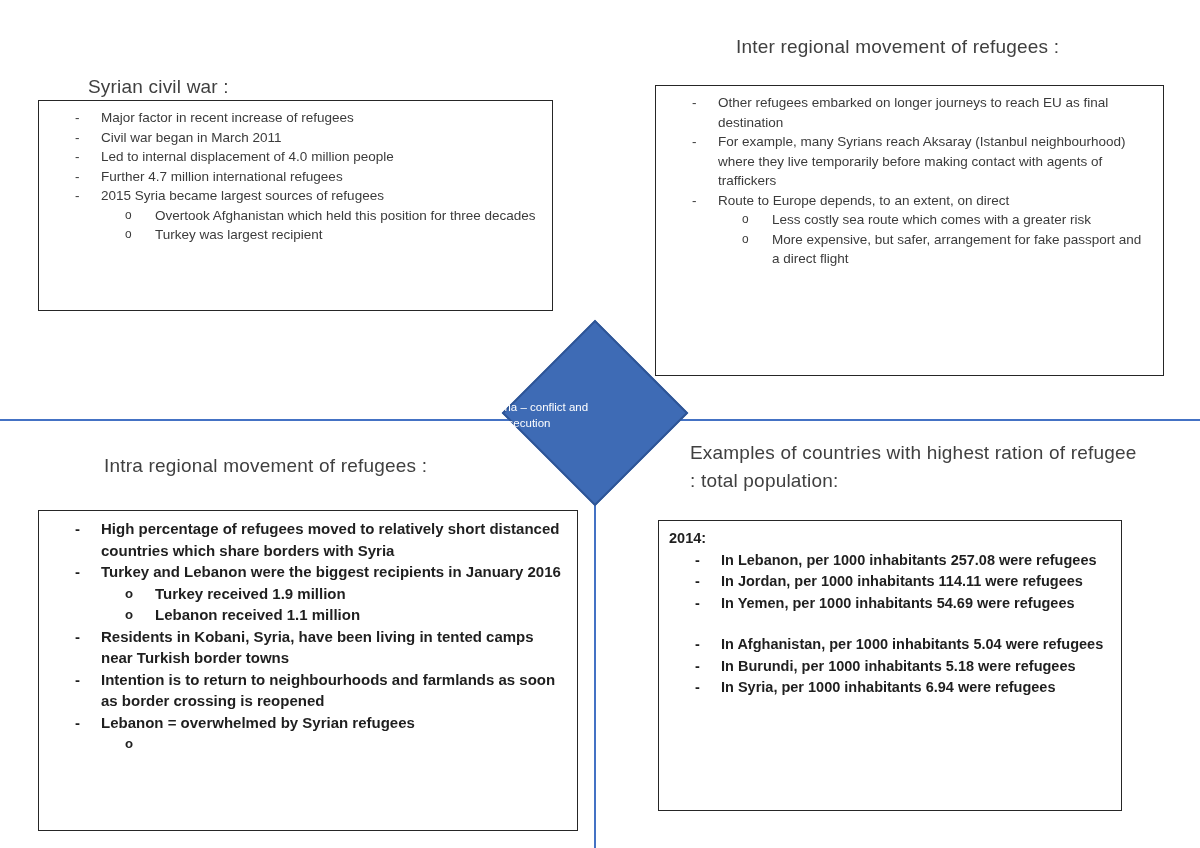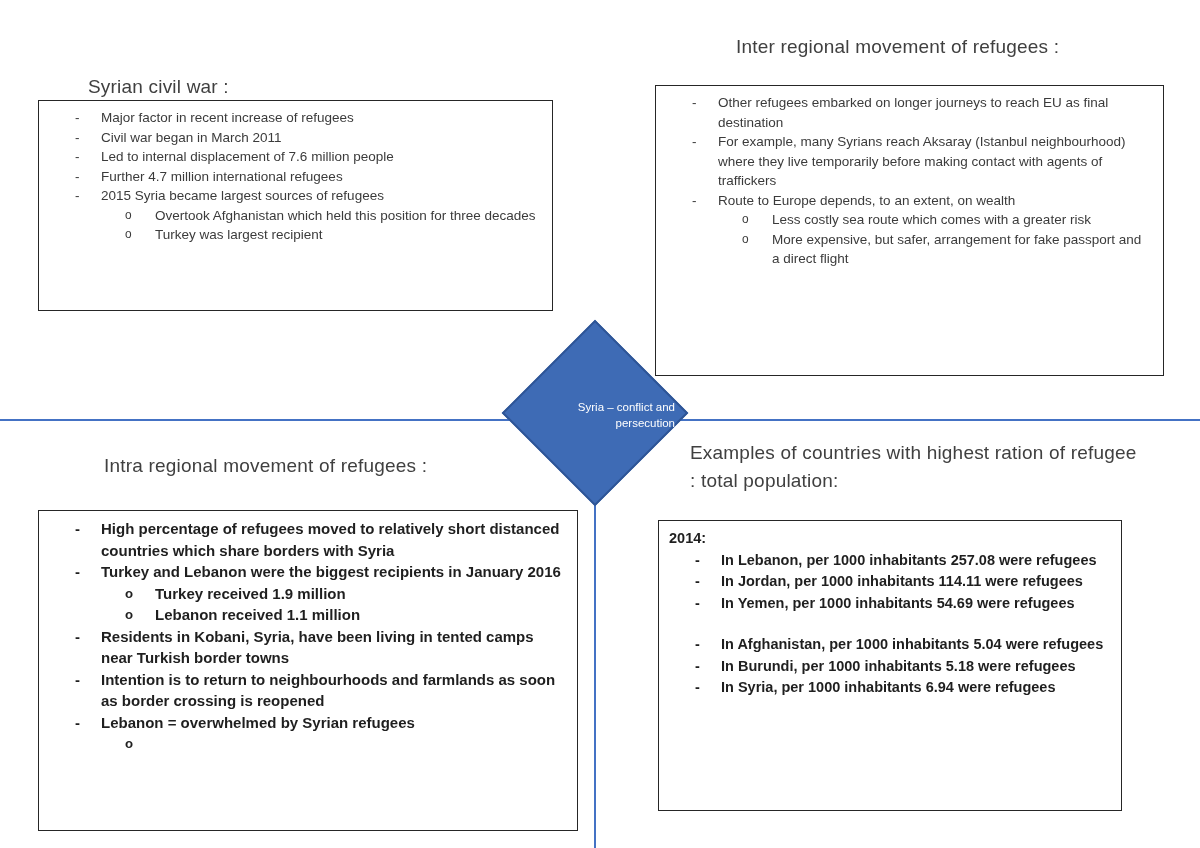--- a/index.html
+++ b/index.html
@@ -18,22 +18,22 @@
   .axis.v { left:594px; top:420px; width:2px; height:428px; }
 
   
   .diamond {
     position:absolute; left:529px; top:347px;
     width:132px; height:132px;
     background:#3E6BB5; border:2px solid #2E5596;
     transform:rotate(45deg);
   }
   .diamond-label {
-    position:absolute; left:515px; top:399px; width:160px;
-    text-align:right; color:#ffffff;
+    position:absolute; left:491px; top:399px; width:160px;
+    text-align:left; color:#ffffff;
     font-size:11.5px; line-height:16px;
   }
 
   
   .heading {
     position:absolute;
     font-size:19px; font-weight:400; color:#404040;
     letter-spacing:0.2px; line-height:28px;
   }
   .heading.h1 { left:88px;  top:60px;margin-top:13px; }
@@ -75,21 +75,21 @@
     <div class="li dash">
       <span class="bullet">-</span>
       <span class="txt">Major factor in recent increase of refugees</span>
     </div>
     <div class="li dash">
       <span class="bullet">-</span>
       <span class="txt">Civil war began in March 2011</span>
     </div>
     <div class="li dash">
       <span class="bullet">-</span>
-      <span class="txt">Led to internal displacement of 7.6 million people</span>
+      <span class="txt">Led to internal displacement of 4.0 million people</span>
     </div>
     <div class="li dash">
       <span class="bullet">-</span>
       <span class="txt">Further 4.7 million international refugees</span>
     </div>
     <div class="li dash">
       <span class="bullet">-</span>
       <span class="txt">2015 Syria became largest sources of refugees</span>
     </div>
     <div class="li circle">
@@ -107,21 +107,21 @@
     <div class="li dash">
       <span class="bullet">-</span>
       <span class="txt">Other refugees embarked on longer journeys to reach EU as final destination</span>
     </div>
     <div class="li dash">
       <span class="bullet">-</span>
       <span class="txt">For example, many Syrians reach Aksaray (Istanbul neighbourhood) where they live temporarily before making contact with agents of traffickers</span>
     </div>
     <div class="li dash">
       <span class="bullet">-</span>
-      <span class="txt">Route to Europe depends, to an extent, on wealth</span>
+      <span class="txt">Route to Europe depends, to an extent, on direct</span>
     </div>
     <div class="li circle">
       <span class="bullet">o</span>
       <span class="txt">Less costly sea route which comes with a greater risk</span>
     </div>
     <div class="li circle">
       <span class="bullet">o</span>
       <span class="txt">More expensive, but safer, arrangement for fake passport and a direct flight</span>
     </div>
   </div>

